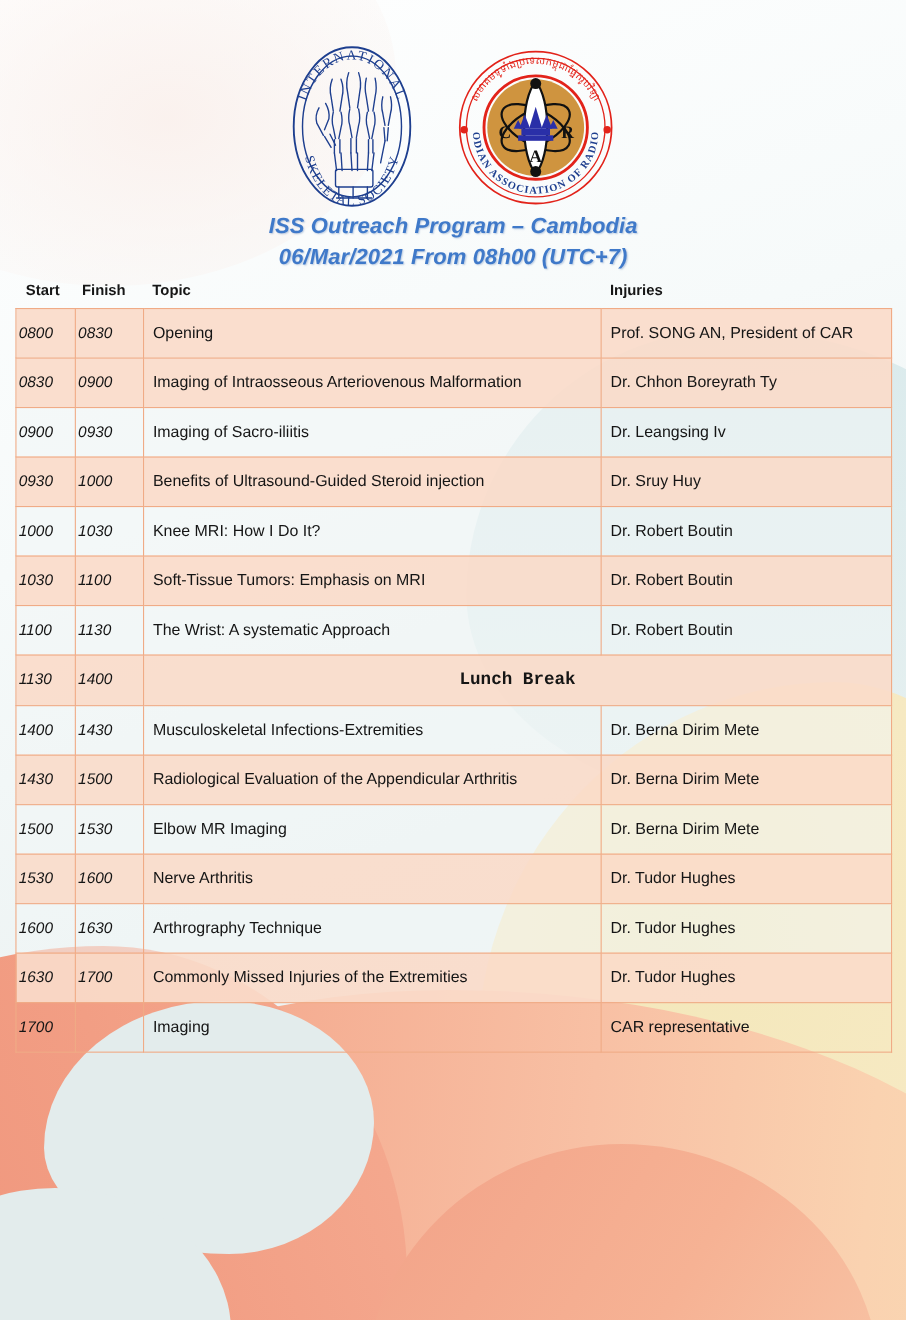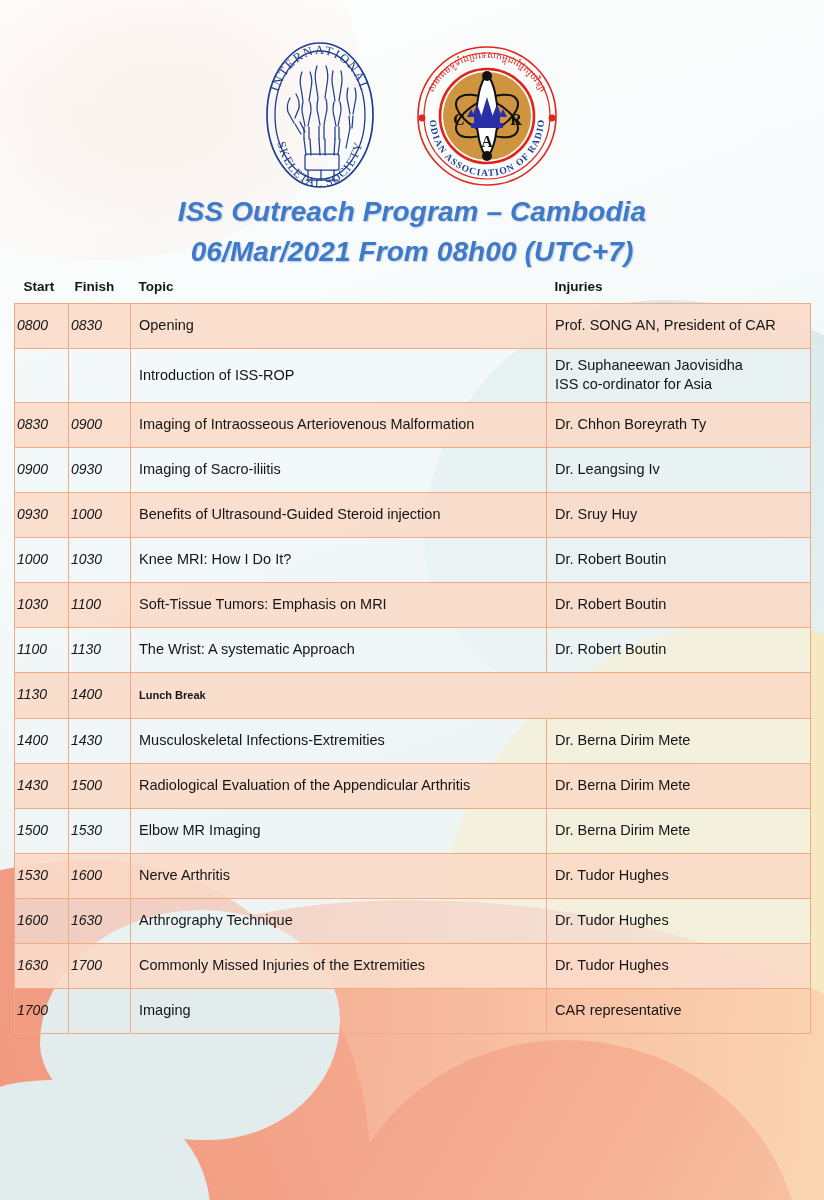--- a/index.html
+++ b/index.html
@@ -102,21 +102,21 @@
     padding-top: 52px;
     height: 178px;
   }
   .logo { display: block; }
 
   .title-block {
     text-align: center;
     margin-top: 14px;
   }
   .title-line {
-    font-size: 28px;
+    font-size: 20px;
     font-weight: bold;
     font-style: italic;
     color: #3f79c9;
     letter-spacing: .1px;
     line-height: 1.42;
     text-shadow: 1px 1px 1.5px rgba(120,150,195,.45);
     white-space: nowrap;
   }
 
   
@@ -162,22 +162,24 @@
     text-align: left;
     padding: 3px 2px;
   }
   tbody tr.shaded td { background: rgba(250,219,202,.92); }
   tbody tr.plain  td { background: rgba(241,246,246,.55); }
   tbody tr.clear  td { background: transparent; }
 
   tbody tr.tall td { height: 54px; }
   tbody tr.lunch td { height: 46px; }
   td.lunch-cell {
+    text-align: center;
     font-weight: bold;
-    font-size: 11px;
+    font-size: 16px;
+    font-family: Liberation Mono, monospace;
   }
   .speaker-multi { display: block; }
   .speaker-multi span { display: block; }
 </style>
 </head>
 <body>
 
 <div class="bg-layer">
   <div class="bg-blob blob-peach-top"></div>
   <div class="bg-blob blob-mint3"></div>
@@ -319,31 +321,20 @@
           <th class="h-speaker">Injuries</th>
         </tr>
       </thead>
       <tbody id="schedule-body">
           <tr class="shaded">
             <td class="time">0800</td>
             <td class="time">0830</td>
             <td>Opening</td>
             <td>Prof. SONG AN, President of CAR</td>
           </tr>
-          <tr class="plain tall">
-            <td class="time"></td>
-            <td class="time"></td>
-            <td>Introduction of ISS-ROP</td>
-            <td>
-              <span class="speaker-multi">
-                <span>Dr. Suphaneewan Jaovisidha</span>
-                <span>ISS co-ordinator for Asia</span>
-              </span>
-            </td>
-          </tr>
           <tr class="shaded">
             <td class="time">0830</td>
             <td class="time">0900</td>
             <td>Imaging of Intraosseous Arteriovenous Malformation</td>
             <td>Dr. Chhon Boreyrath Ty</td>
           </tr>
           <tr class="plain">
             <td class="time">0900</td>
             <td class="time">0930</td>
             <td>Imaging of Sacro-iliitis</td>

